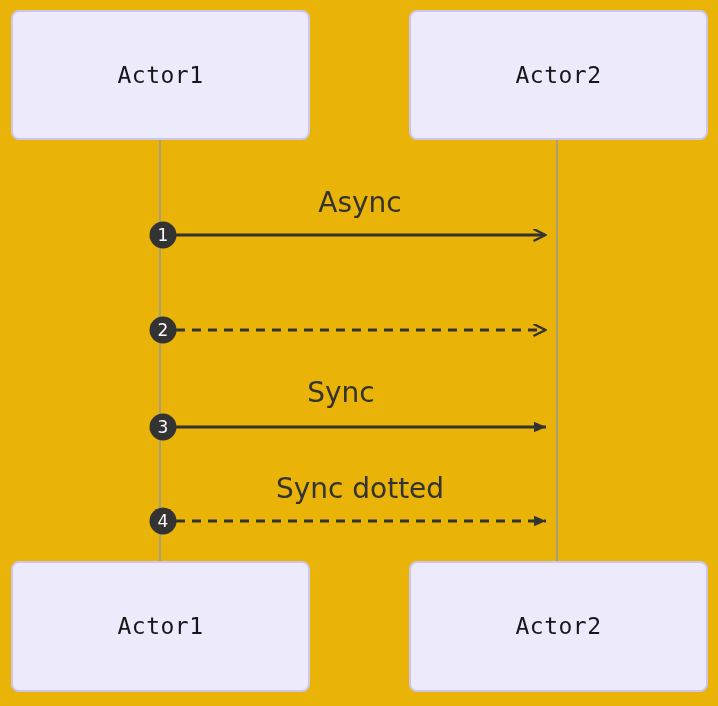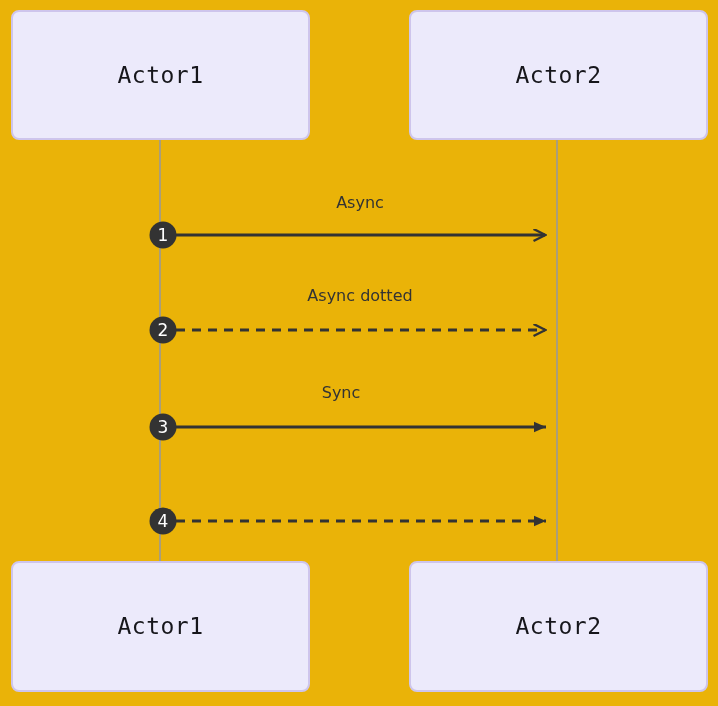--- a/index.html
+++ b/index.html
@@ -52,21 +52,21 @@
 
   .actor-a-top   { left: 11px;  top: 10px;  width: 299px; height: 130px; }
   .actor-b-top   { left: 409px; top: 10px;  width: 299px; height: 130px; }
   .actor-a-bot   { left: 11px;  top: 561px; width: 299px; height: 131px; }
   .actor-b-bot   { left: 409px; top: 561px; width: 299px; height: 131px; }
 
   
   .msg-label {
     position: absolute;
     font-family: "DejaVu Sans", "Liberation Sans", sans-serif;
-    font-size: 16px;
+    font-size: 28px;
     font-weight: 400;
     color: #333333;
     white-space: nowrap;
     transform: translate(-50%, -50%);
     user-select: none;
   }
 
   
   .seq-badge {
     position: absolute;
@@ -127,21 +127,21 @@
 
   <div class="actor-box actor-a-bot">
     <span class="actor-label">Actor1</span>
   </div>
 
   <div class="actor-box actor-b-bot">
     <span class="actor-label">Actor2</span>
   </div>
 
   <div class="msg-label" style="left:360px; top:202px;">Async</div>
-  <div class="msg-label" style="left:360px; top:295px;">Async dotted</div>
   <div class="msg-label" style="left:341px; top:392px;">Sync</div>
+  <div class="msg-label" style="left:360px; top:488px;">Sync dotted</div>
 
   <div class="seq-badge" style="left:163px; top:235px;">1</div>
   <div class="seq-badge" style="left:163px; top:330px;">2</div>
   <div class="seq-badge" style="left:163px; top:427px;">3</div>
   <div class="seq-badge" style="left:163px; top:521px;">4</div>
 
 </div>
 
 </body></html>

